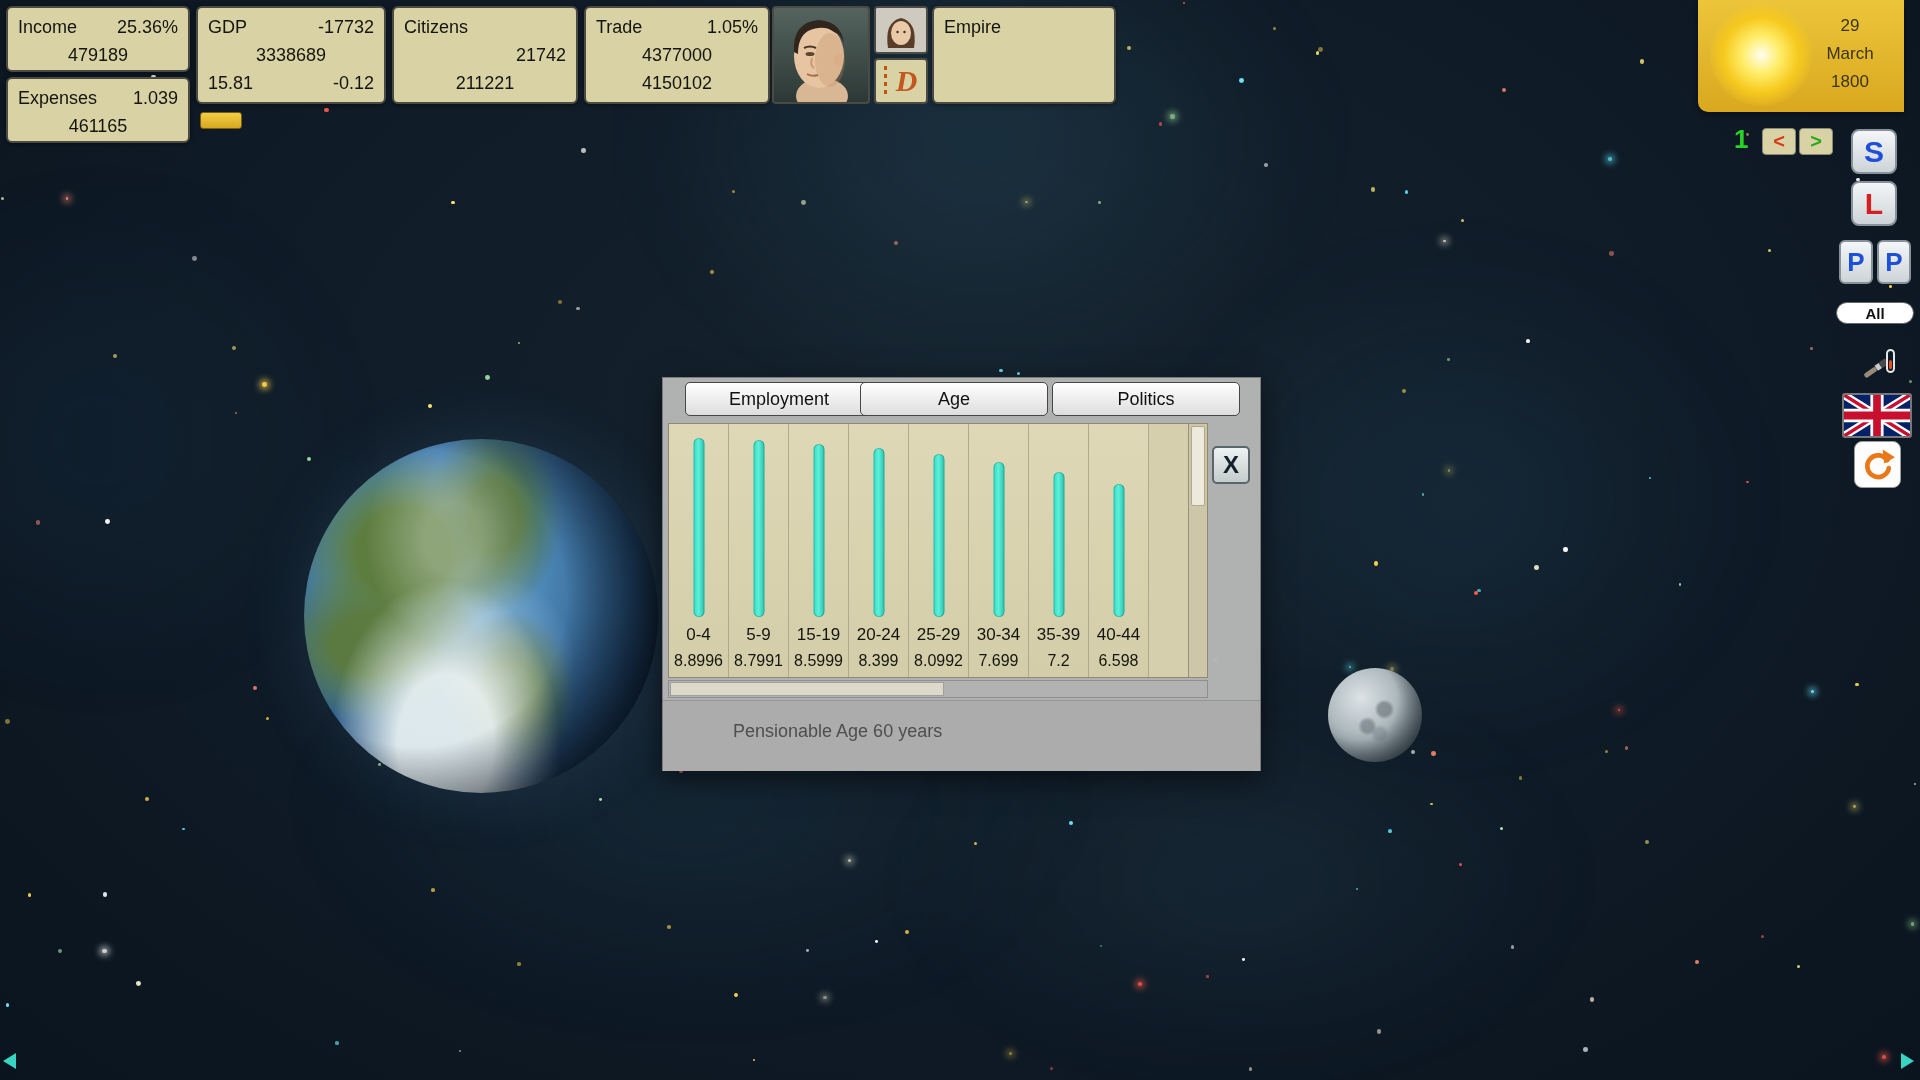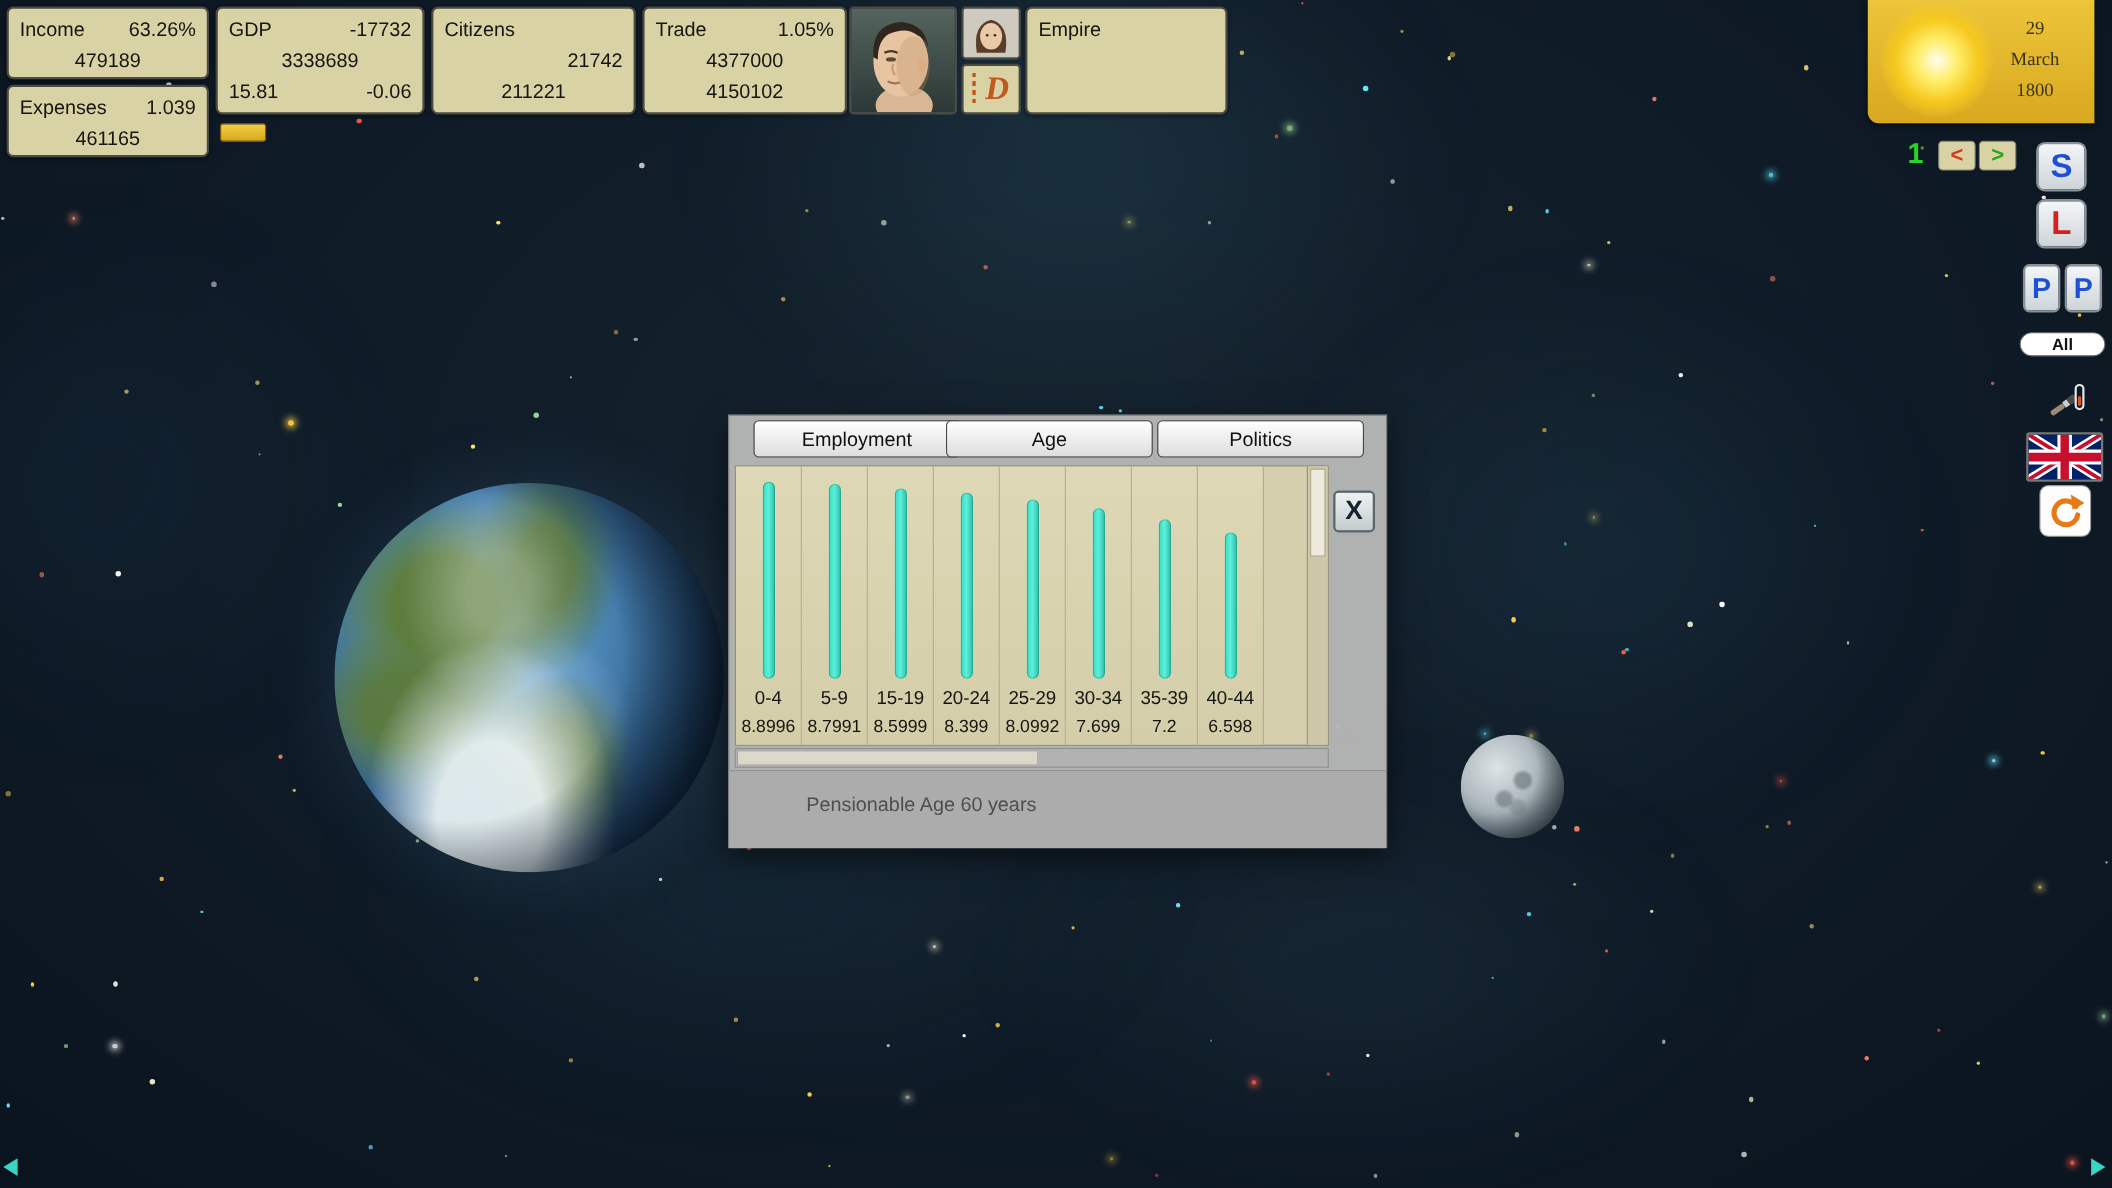--- a/index.html
+++ b/index.html
@@ -55,21 +55,21 @@
   .mini-portrait{position:absolute;z-index:20;left:874px;top:6px;width:54px;height:48px;border:2px solid #4b4b43;
             border-radius:4px;box-sizing:border-box;overflow:hidden;background:#cfcabf;}
   .crest{position:absolute;z-index:20;left:874px;top:58px;width:54px;height:46px;border:2px solid #4b4b43;
          border-radius:4px;box-sizing:border-box;background:#d9d2a4;display:flex;align-items:center;}
   .crest-dots{width:3px;height:30px;margin-left:8px;
         background:repeating-linear-gradient(180deg,#c05510 0 4px,transparent 4px 8px);}
   .crest-letter{flex:1;text-align:center;font-family:"Liberation Serif",serif;font-style:italic;font-weight:bold;
         font-size:30px;color:#c2571f;line-height:40px;}
   
   .datebox{position:absolute;z-index:20;left:1698px;top:0;width:206px;height:112px;border-radius:0 0 0 10px;
-           background:linear-gradient(180deg,#ecc53a,#d9a81f);box-shadow:0 2px 6px rgba(0,0,0,.4);font-family:Liberation Serif, serif;}
+           background:linear-gradient(180deg,#ecc53a,#d9a81f);box-shadow:0 2px 6px rgba(0,0,0,.4);}
   .sun{position:absolute;left:12px;top:4px;width:102px;height:102px;border-radius:50%;
        background:radial-gradient(circle,#fffdf0 0%,#ffee6a 26%,#f6c91e 52%,rgba(246,201,30,0) 74%);}
   .datecol{position:absolute;right:12px;top:12px;width:84px;text-align:center;font-size:17px;color:#3c3418;line-height:28px;}
   .speed-num{position:absolute;z-index:20;left:1734px;top:124px;font-size:26px;color:#28d428;font-weight:bold;}
   .btn{position:absolute;z-index:20;display:flex;align-items:center;justify-content:center;cursor:pointer;box-sizing:border-box;}
   .speed-btn{width:34px;height:27px;background:#d9d2a4;border:1px solid #8a8a76;border-radius:4px;font-size:20px;font-weight:bold;}
   .sb-back{left:1762px;top:128px;color:#d43a1a;}
   .sb-fwd{left:1799px;top:128px;color:#2aa81a;}
   .sq-btn{background:linear-gradient(180deg,#f4f6f8,#cdd4d8);border:2px solid #87919a;border-radius:8px;font-weight:bold;}
   .b-save{left:1851px;top:129px;width:46px;height:45px;font-size:30px;color:#1d4fd8;}
@@ -293,42 +293,42 @@
       <div class="star" style="left: 1170.14px; top: 114.468px; width: 4.40274px; height: 4.40274px; background: rgb(184, 255, 176); opacity: 0.62; box-shadow: rgb(184, 255, 176) 0px 0px 7px 2px;"></div>
     </div>
   <div class="planet"></div>
   <div class="moon"></div>
   <div class="corner-mark cm-left"></div>
   <div class="corner-mark cm-right"></div>
 
   <div class="panel p-income">
     <div class="prow">
       <span>Income</span>
-      <span>63.26%</span>
+      <span>25.36%</span>
     </div>
     <div class="pcenter">479189</div>
   </div>
 
   <div class="panel p-expenses">
     <div class="prow">
       <span>Expenses</span>
       <span>1.039</span>
     </div>
     <div class="pcenter">461165</div>
   </div>
 
   <div class="panel p-gdp">
     <div class="prow">
       <span>GDP</span>
       <span>-17732</span>
     </div>
     <div class="pcenter">3338689</div>
     <div class="prow">
       <span>15.81</span>
-      <span>-0.06</span>
+      <span>-0.12</span>
     </div>
   </div>
   <div class="goldbar"></div>
 
   <div class="panel p-citizens">
     <div class="prow">
         <span>Citizens</span>
         <span></span>
       </div>
     <div class="prow">

